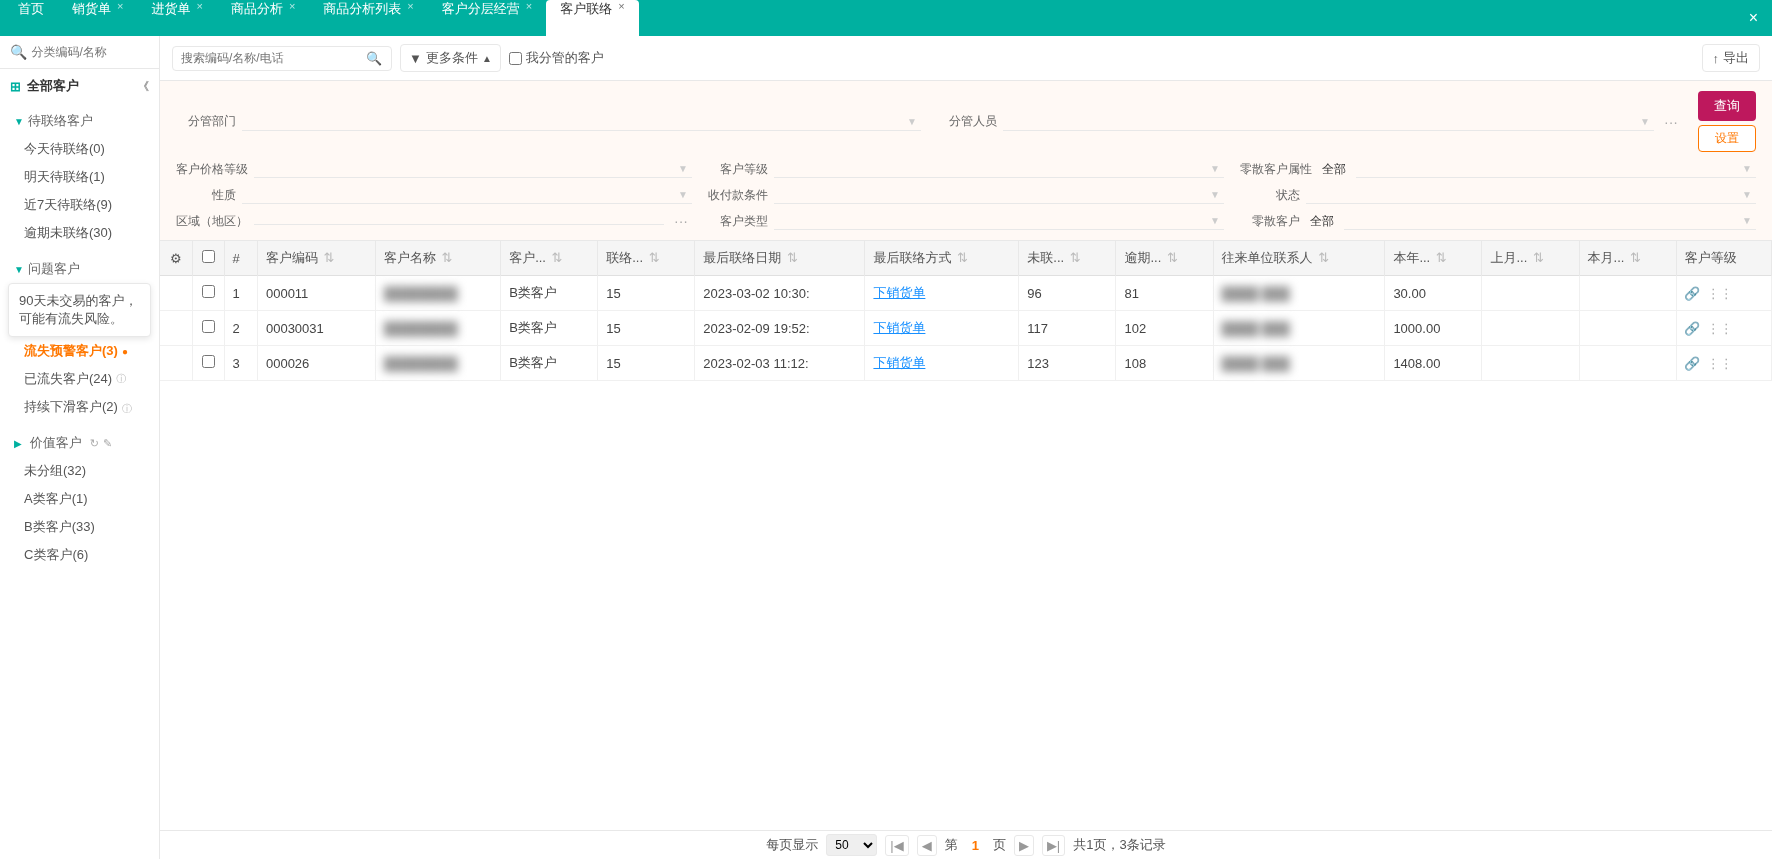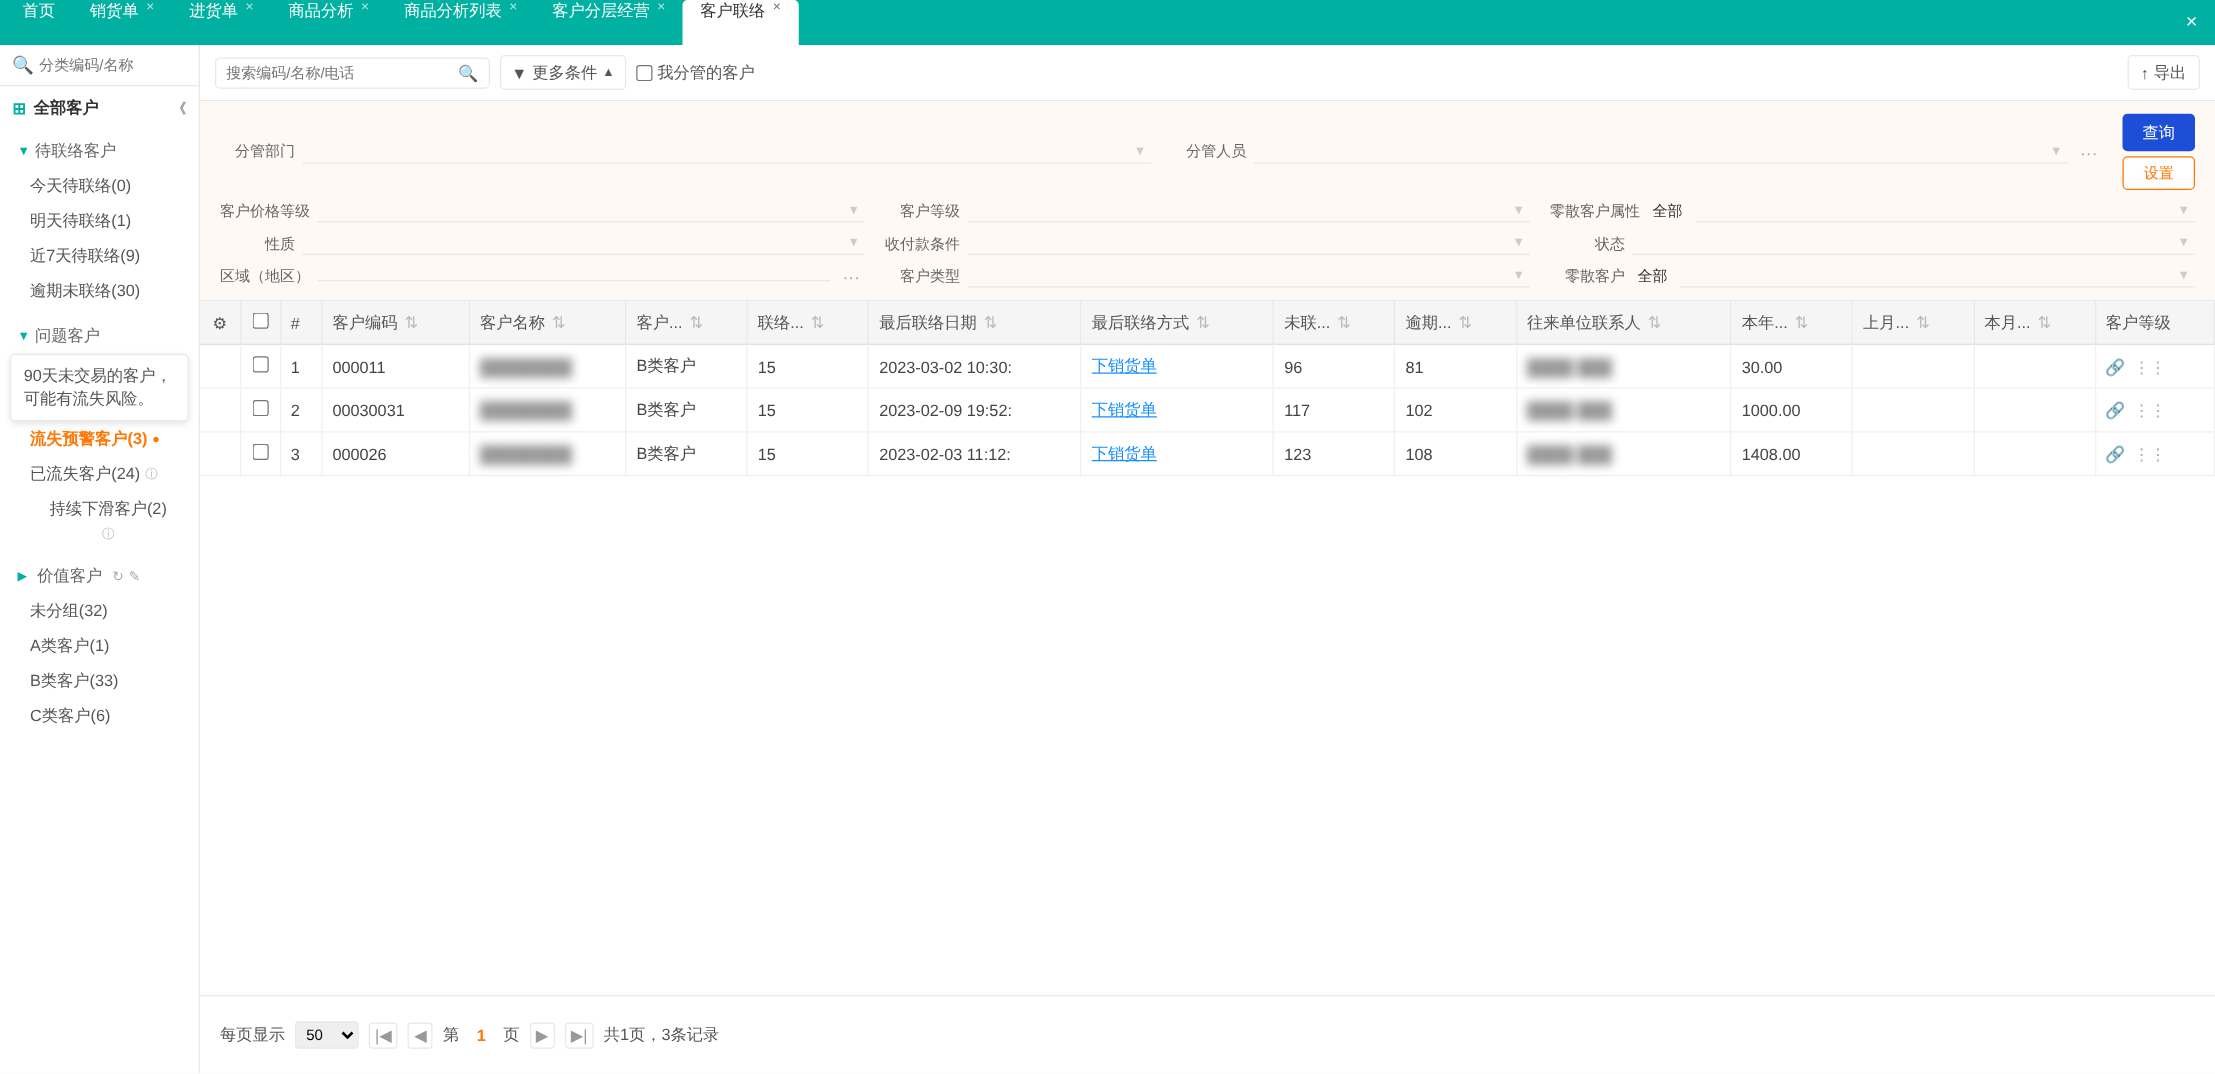--- a/index.html
+++ b/index.html
@@ -253,21 +253,21 @@
       font-size: 14px;
       cursor: pointer;
       padding: 0 4px;
     }
     .filter-actions {
       display: flex;
       flex-direction: column;
       gap: 4px;
     }
     .btn-query {
-      background: #1d4ed8;
+      background: #be185d;
       color: #fff;
       border: none;
       border-radius: 4px;
       padding: 6px 16px;
       font-size: 13px;
       cursor: pointer;
     }
     .btn-settings {
       background: #fff;
       color: #ff7700;
@@ -331,22 +331,22 @@
       text-align: center;
       width: 32px;
     }
     .checkbox-col { width: 32px; text-align: center; }
     input[type=checkbox] { cursor: pointer; }
 
     
     .pagination {
       display: flex;
       align-items: center;
-      justify-content: flex-start;
-      padding: 20px 16px;
+      justify-content: center;
+      padding: 3px 16px;
       border-top: 1px solid #e8e8e8;
       background: #fff;
       gap: 8px;
       font-size: 12px;
       color: #555;
     }
     .pagination .page-size-select {
       border: 1px solid #e8e8e8;
       border-radius: 3px;
       padding: 2px 4px;
@@ -447,21 +447,21 @@
         <span>90天未交易的客户，可能有流失风险。</span>
       </div>
       <div class="sidebar-item active" style="color:#ff7700;display:flex;align-items:center;gap:4px;">
         <span>流失预警客户(3)</span>
         <span style="color:#ff7700;font-size:10px;">●</span>
       </div>
       <div class="sidebar-item" style="display:flex;align-items:center;gap:4px;">
         <span>已流失客户(24)</span>
         <span style="color:#bbb;font-size:10px;">ⓘ</span>
       </div>
-      <div class="sidebar-item" style="display:flex;align-items:center;gap:4px;flex-direction:column;">
+      <div class="sidebar-item" style="display:flex;align-items:flex-end;gap:4px;">
         <span>持续下滑客户(2)</span>
         <span style="color:#bbb;font-size:10px;">ⓘ</span>
       </div>
     </div>
 
     <div class="sidebar-group">
       <div class="sidebar-group-title" style="display:flex;align-items:center;gap:4px;">
         <span class="arrow">▶</span>
         <span>价值客户</span>
         <span style="color:#aaa;font-size:11px;margin-left:4px;">↻</span>

